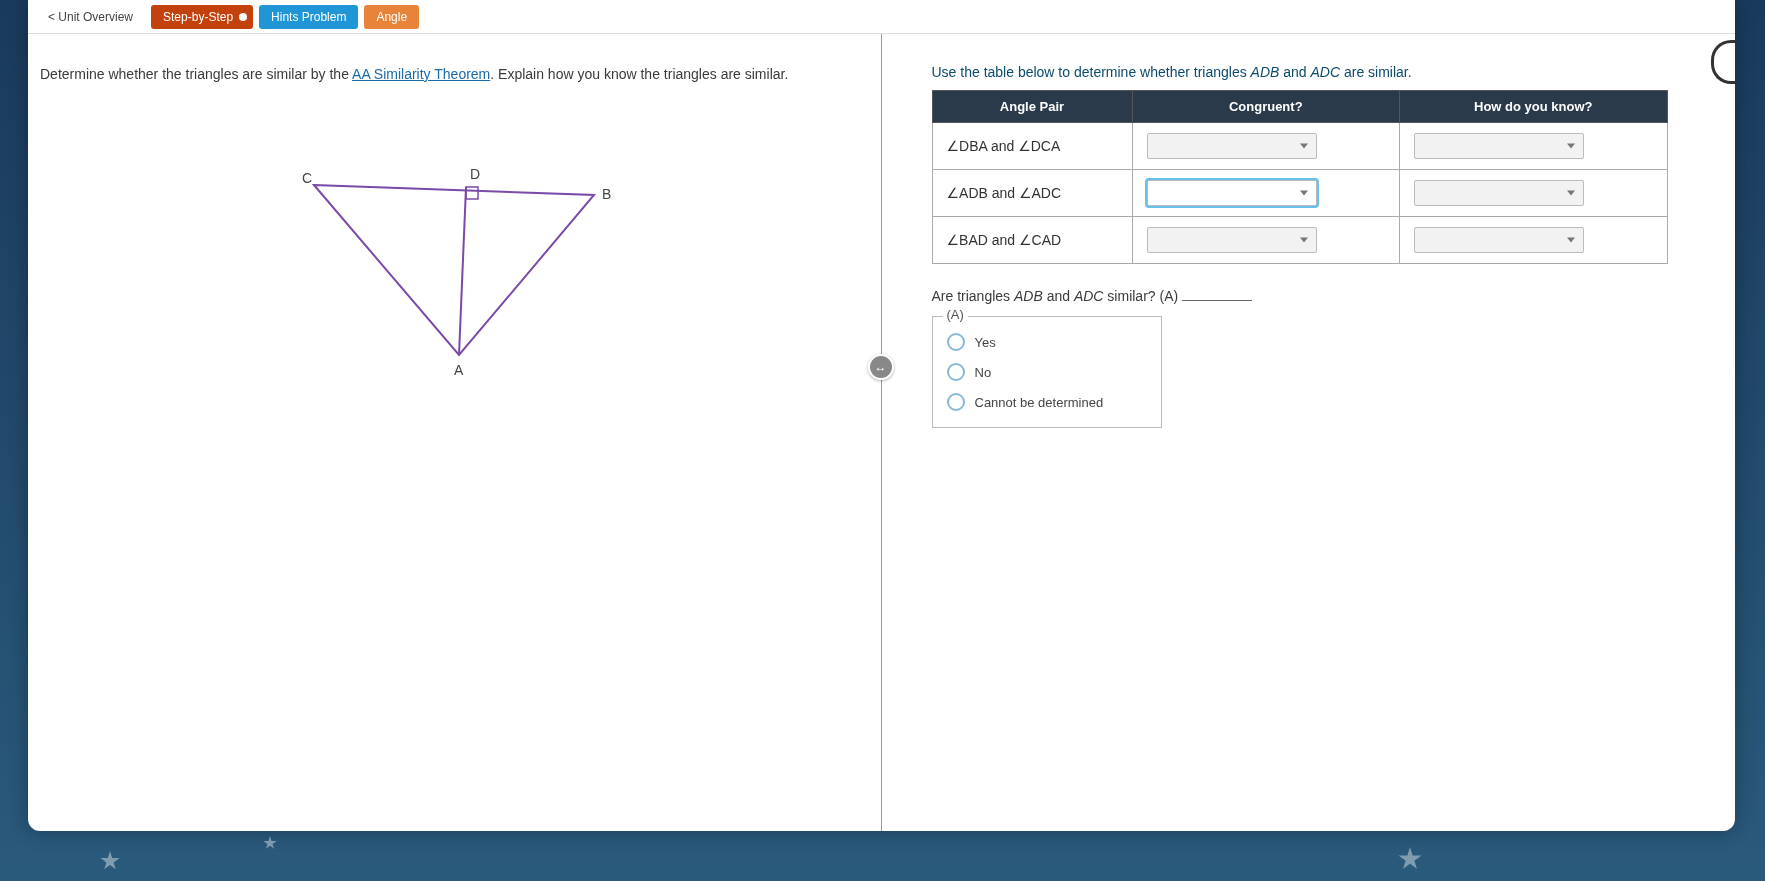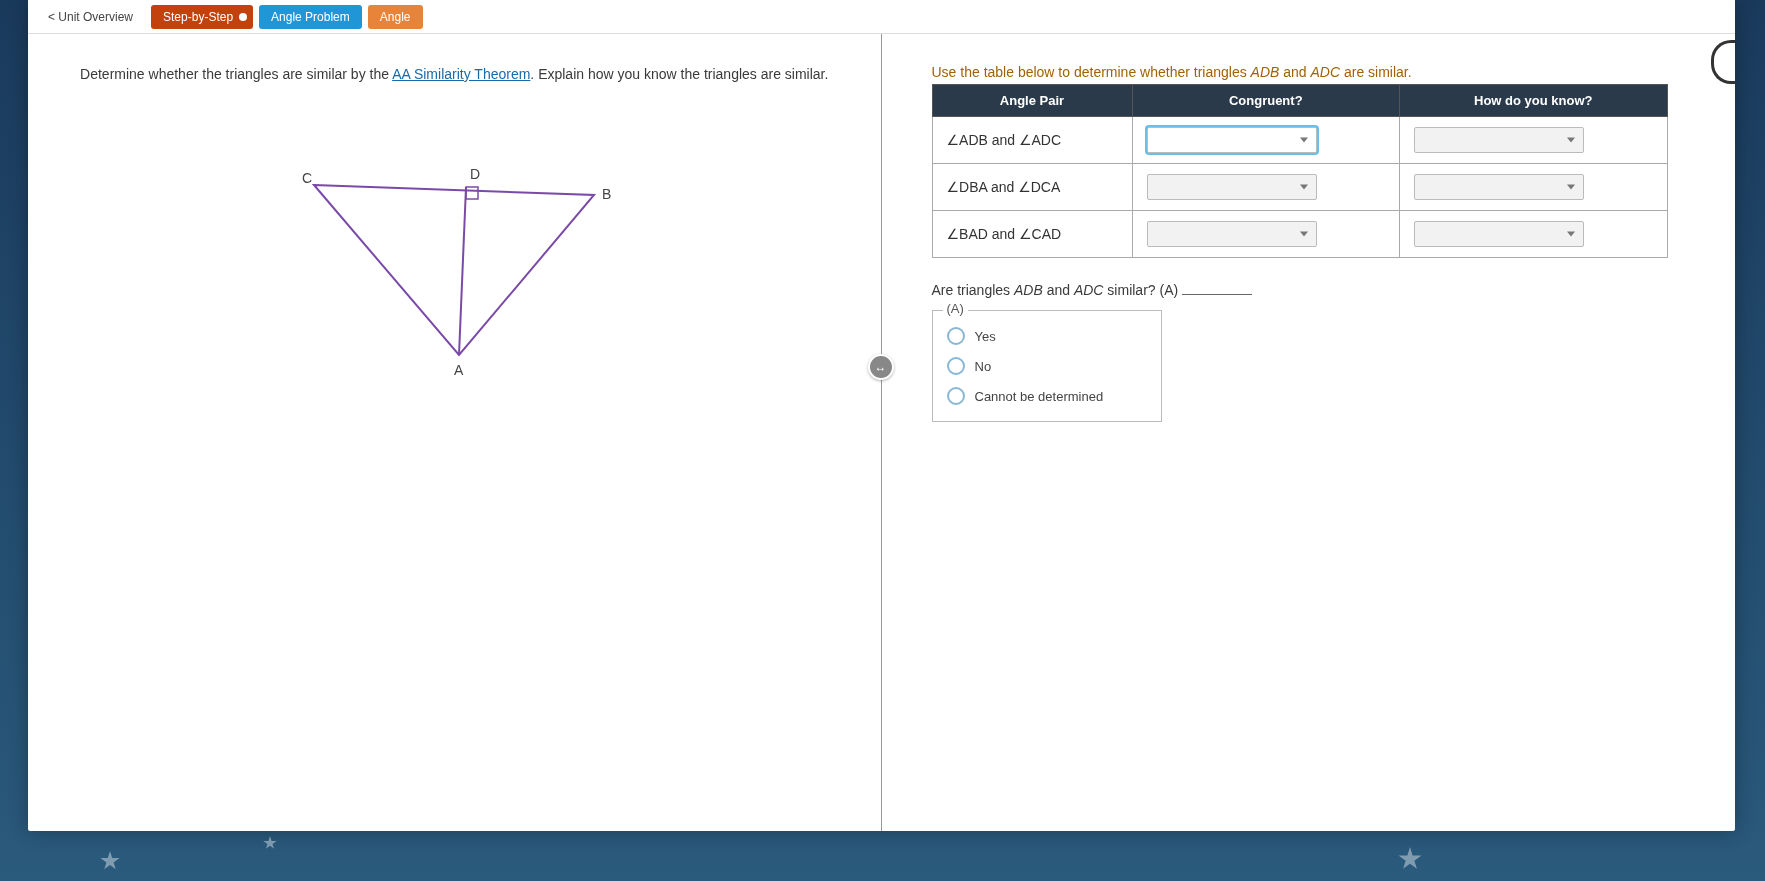--- a/index.html
+++ b/index.html
@@ -11,21 +11,21 @@
   overflow: hidden;
   position: relative;
 }
 .app-window {
   position: absolute;
   top: 0;
   left: 28px;
   right: 30px;
   bottom: 50px;
   background: #fff;
-  border-radius: 2px;
+  border-radius: 12px;
   box-shadow: 0 0 20px rgba(0,0,0,0.3);
   display: flex;
   flex-direction: column;
 }
 .nav-tabs {
   display: flex;
   align-items: center;
   padding: 4px 8px;
   gap: 6px;
   background: #fff;
@@ -44,44 +44,43 @@
 .nav-tab.step::after { content:''; position:absolute; right:6px; top:50%; transform:translateY(-50%); width:8px; height:8px; background:#fff; border-radius:50%; }
 .nav-tab.sample { background: #2196d6; color: #fff; }
 .nav-tab.hints { background: #e8833a; color: #fff; }
 .content-area {
   flex: 1;
   display: flex;
   position: relative;
 }
 .left-pane {
   width: 50%;
-  padding: 30px 24px;
+  padding: 30px 12px;
   border-right: 1px solid #999;
-  text-align: center;
 }
 .right-pane {
   width: 50%;
   padding: 30px 40px 30px 50px;
   position: relative;
 }
 .left-text {
   font-size: 14px;
   color: #3a3a3a;
   line-height: 1.5;
 }
 .link { color: #1a6aa8; text-decoration: underline; }
 .triangle-box {
   margin-top: 70px;
   display:flex;
   justify-content:center;
 }
 .right-instruction {
   font-size: 14px;
-  color: #a16207;
-  margin-bottom: 4px;
+  color: #0c4a6e;
+  margin-bottom: 10px;
 }
 .right-instruction .ital { font-style: italic; }
 .angle-table {
   border-collapse: collapse;
   width: 736px;
   border: 1px solid #666;
 }
 .angle-table th {
   background: #2a3a4a;
   color: #fff;
@@ -189,21 +188,21 @@
 }
 </style>
 </head>
 <body>
 
 <div class="app-window">
 
   <div class="nav-tabs">
     <div class="nav-tab overview">&lt; Unit Overview</div>
     <div class="nav-tab step">Step-by-Step</div>
-    <div class="nav-tab sample">Angle Problem</div>
+    <div class="nav-tab sample">Hints Problem</div>
     <div class="nav-tab hints">Angle</div>
   </div>
 
   <div class="content-area">
 
     <div class="left-pane">
       <div class="left-text">
         <span>Determine whether the triangles are similar by the </span><span class="link">AA Similarity Theorem</span><span>. Explain how you know the triangles are similar.</span>
       </div>
       <div class="triangle-box">
@@ -229,32 +228,32 @@
       <table class="angle-table">
         <thead>
           <tr>
             <th>Angle Pair</th>
             <th>Congruent?</th>
             <th>How do you know?</th>
           </tr>
         </thead>
         <tbody>
           <tr>
+            <td>∠DBA and ∠DCA</td>
+            <td>
+                <div class="dropdown"></div>
+              </td>
+            <td>
+                <div class="dropdown"></div>
+              </td>
+          </tr>
+          <tr>
             <td>∠ADB and ∠ADC</td>
             <td>
                 <div class="dropdown highlight"></div>
-              </td>
-            <td>
-                <div class="dropdown"></div>
-              </td>
-          </tr>
-          <tr>
-            <td>∠DBA and ∠DCA</td>
-            <td>
-                <div class="dropdown"></div>
               </td>
             <td>
                 <div class="dropdown"></div>
               </td>
           </tr>
           <tr>
             <td>∠BAD and ∠CAD</td>
             <td>
                 <div class="dropdown"></div>
               </td>

